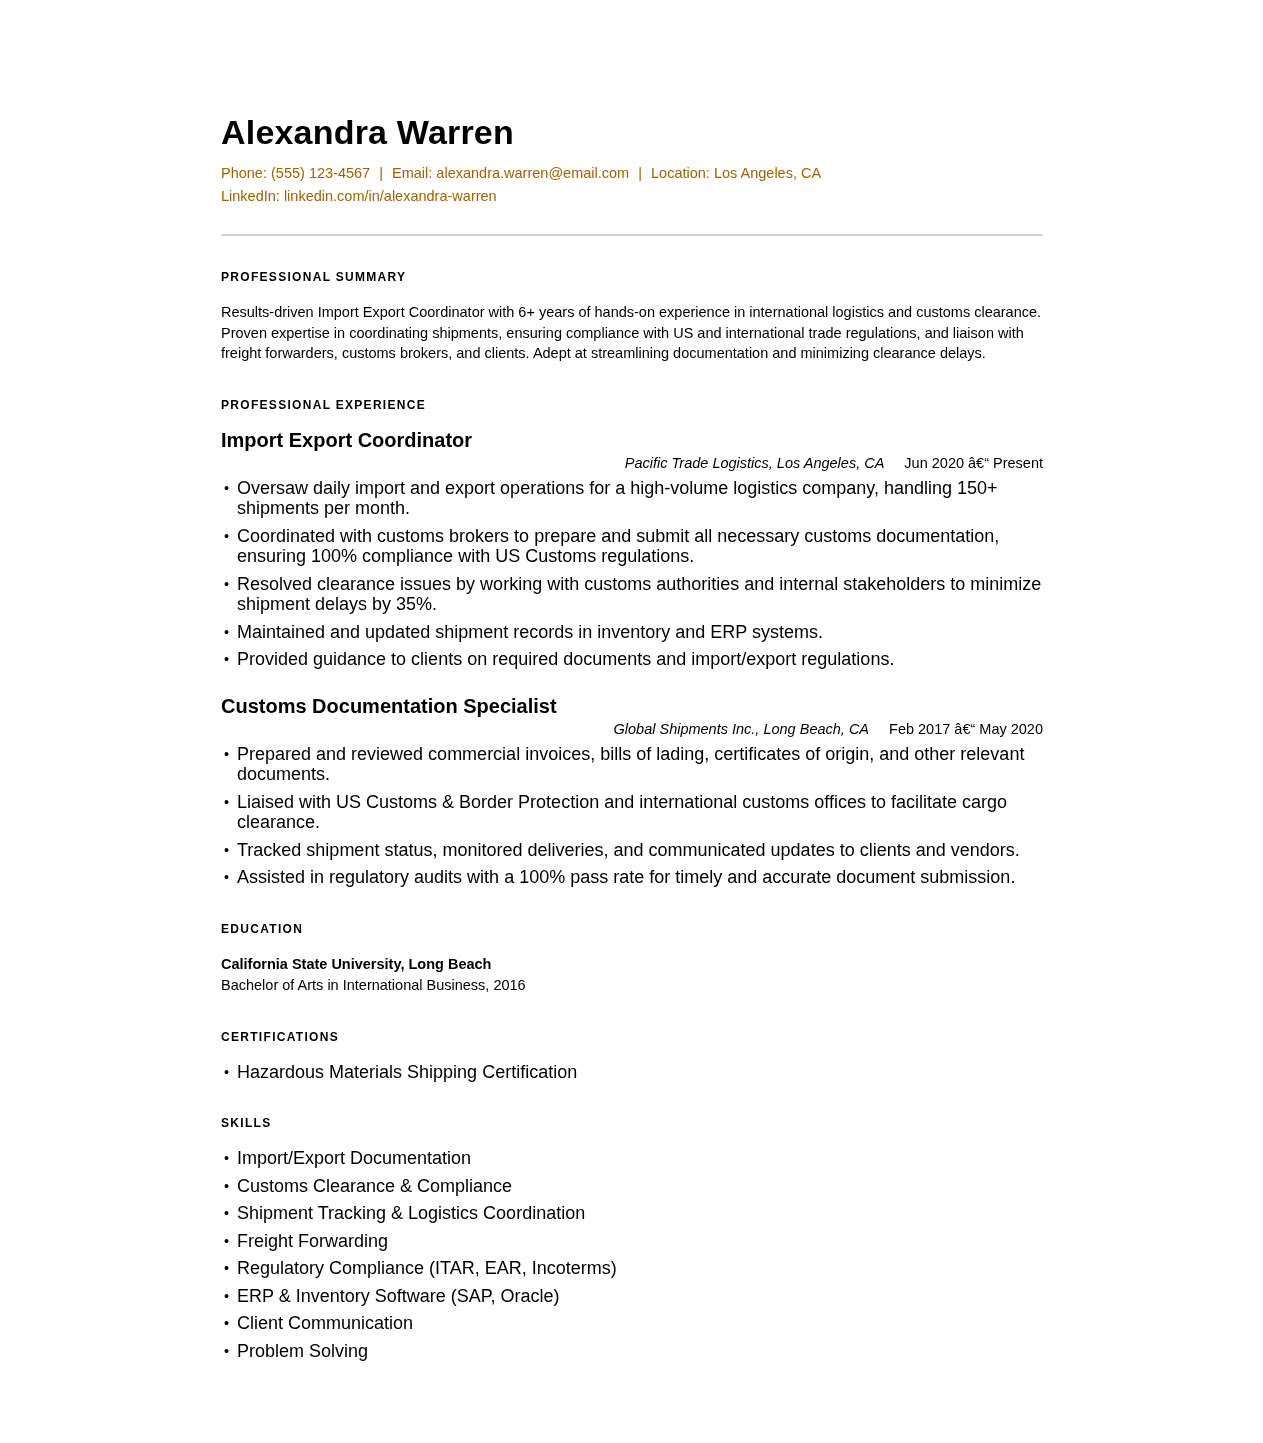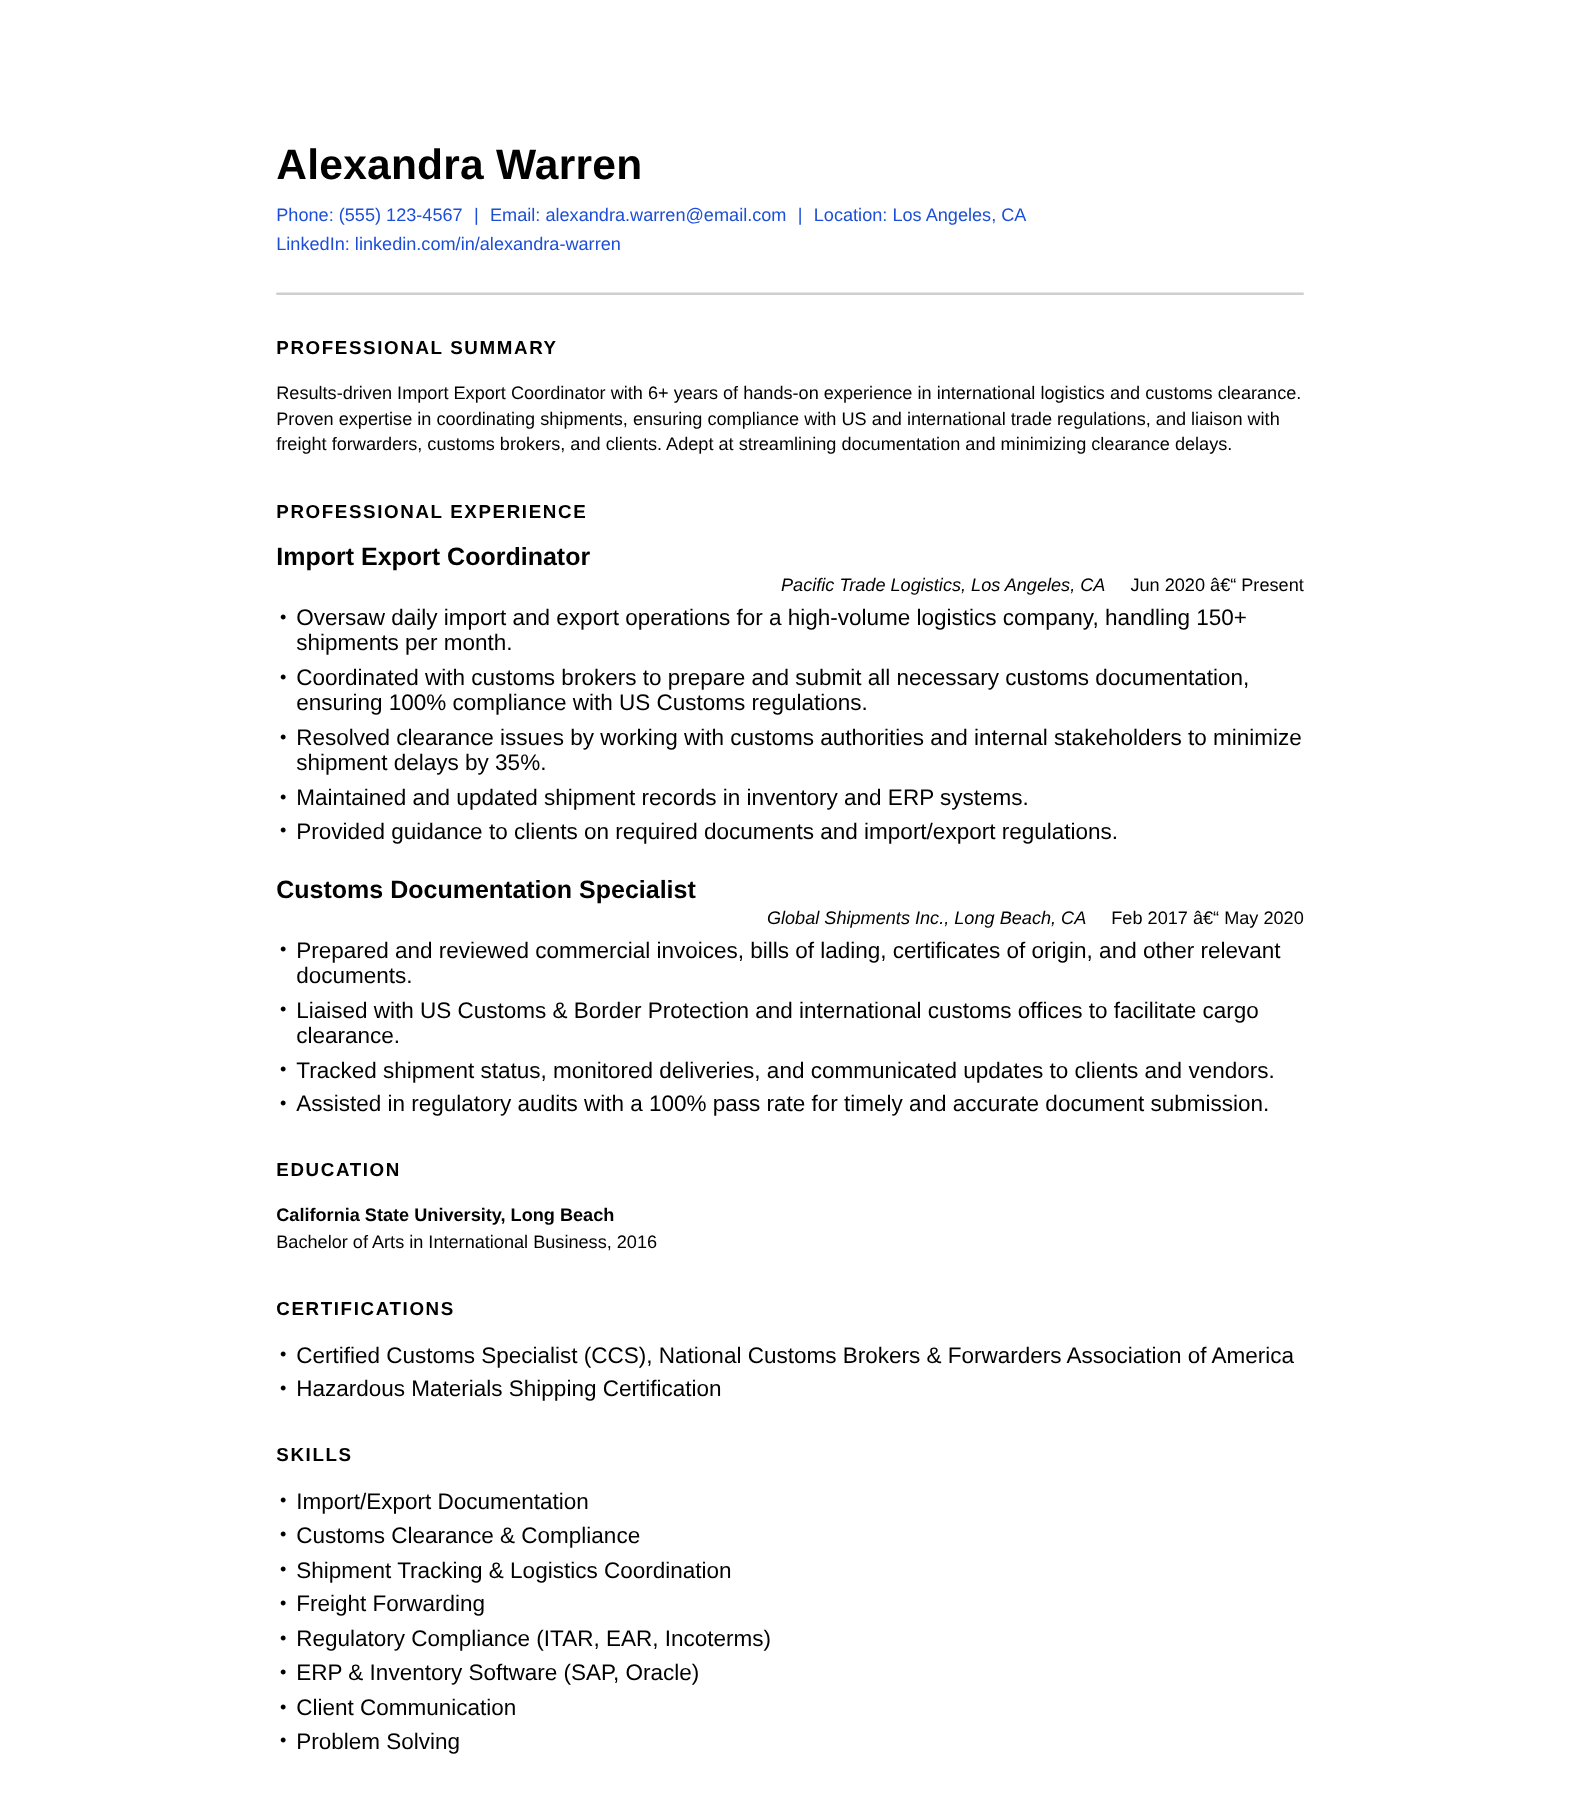--- a/index.html
+++ b/index.html
@@ -30,38 +30,38 @@
   .name {
     font-size: 34px;
     font-weight: bold;
     line-height: 1.18;
     letter-spacing: 0.2px;
     margin: 0 0 10px 0;
   }
   .contact-line {
     font-size: 14.5px;
     line-height: 23px;
-    color: #1d4ed8;
+    color: #a16207;
   }
   .sep {
     padding: 0 5px;
   }
   .divider {
     border: 0;
     border-top: 2px solid #cfcfcf;
     margin: 26px 0 0 0;
     width: 100%;
   }
 
   
   .section {
     margin-top: 34px;
   }
   .section-title {
-    font-size: 15px;
+    font-size: 12px;
     font-weight: bold;
     letter-spacing: 1.3px;
     text-transform: uppercase;
     margin: 0 0 18px 0;
   }
   .summary-text {
     font-size: 14.5px;
     line-height: 20.5px;
     margin: 0;
     text-align: left;
@@ -206,21 +206,20 @@
       <h2 class="section-title">EDUCATION</h2>
       <div>
         <div class="edu-school">California State University, Long Beach</div>
         <div class="edu-degree">Bachelor of Arts in International Business, 2016</div>
       </div>
     </section>
 
     <section class="section">
       <h2 class="section-title">CERTIFICATIONS</h2>
       <ul class="bullets spaced">
-        <li>Certified Customs Specialist (CCS), National Customs Brokers &amp; Forwarders Association of America</li>
         <li>Hazardous Materials Shipping Certification</li>
       </ul>
     </section>
 
     <section class="section">
       <h2 class="section-title">SKILLS</h2>
       <ul class="bullets spaced">
         <li>Import/Export Documentation</li>
         <li>Customs Clearance &amp; Compliance</li>
         <li>Shipment Tracking &amp; Logistics Coordination</li>

